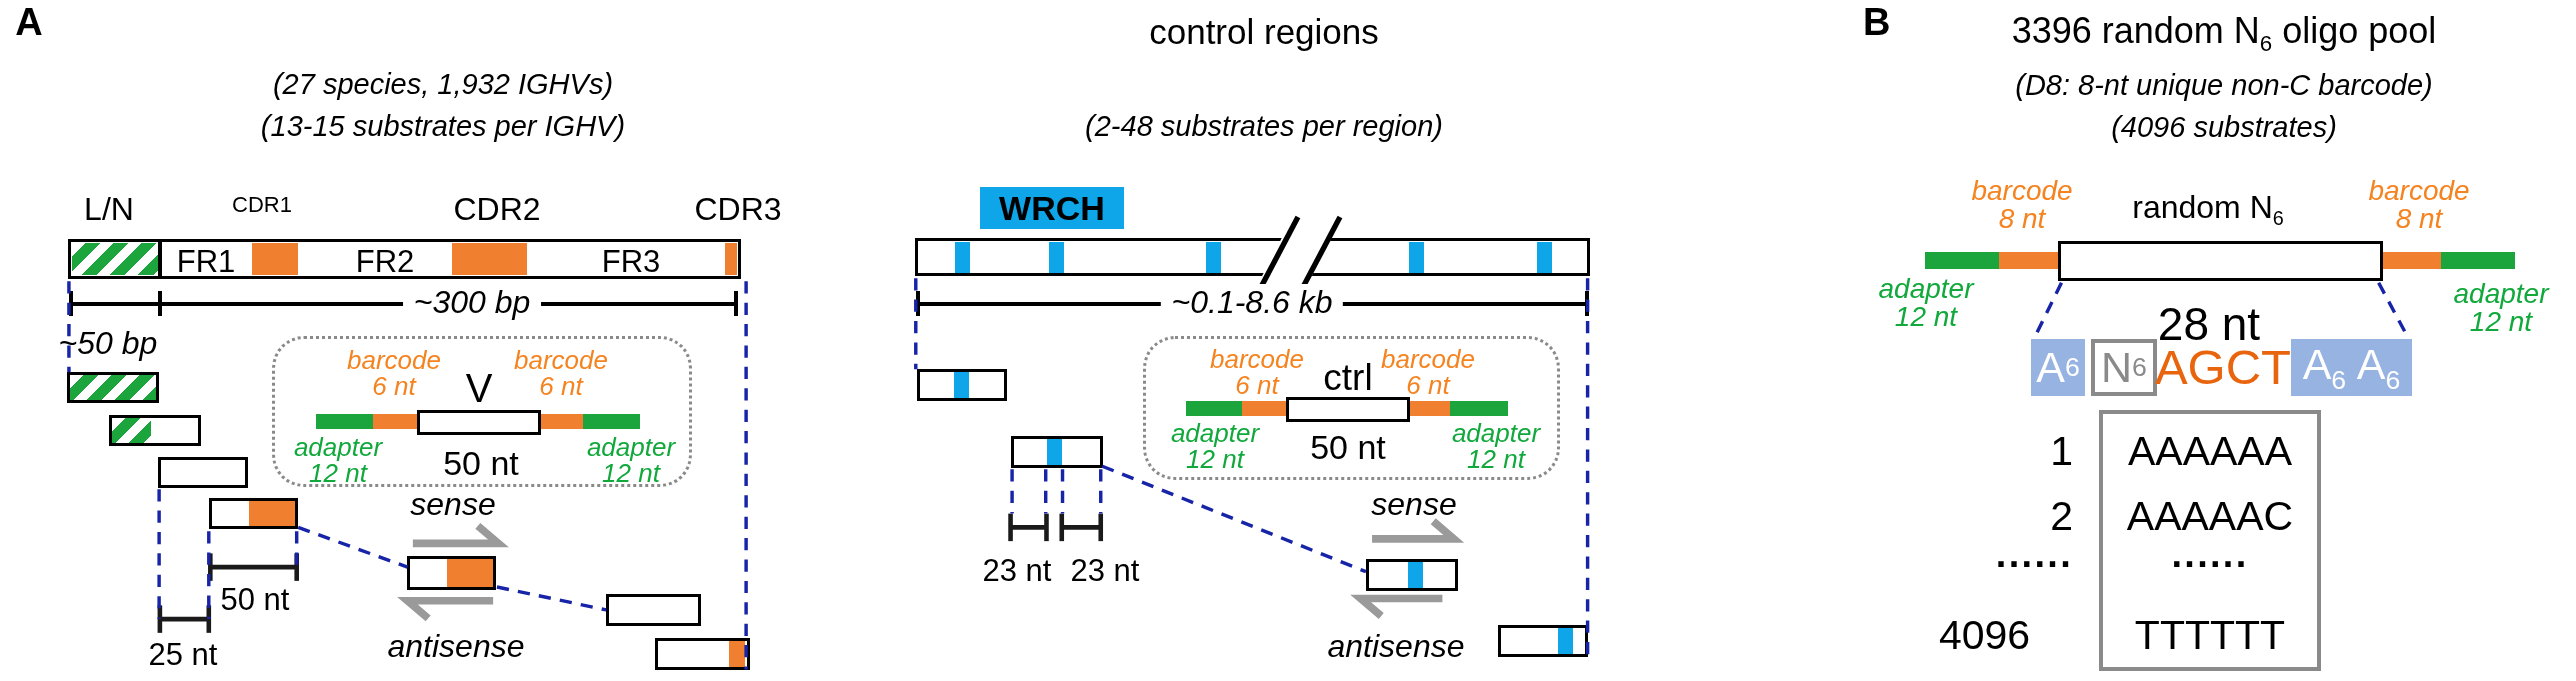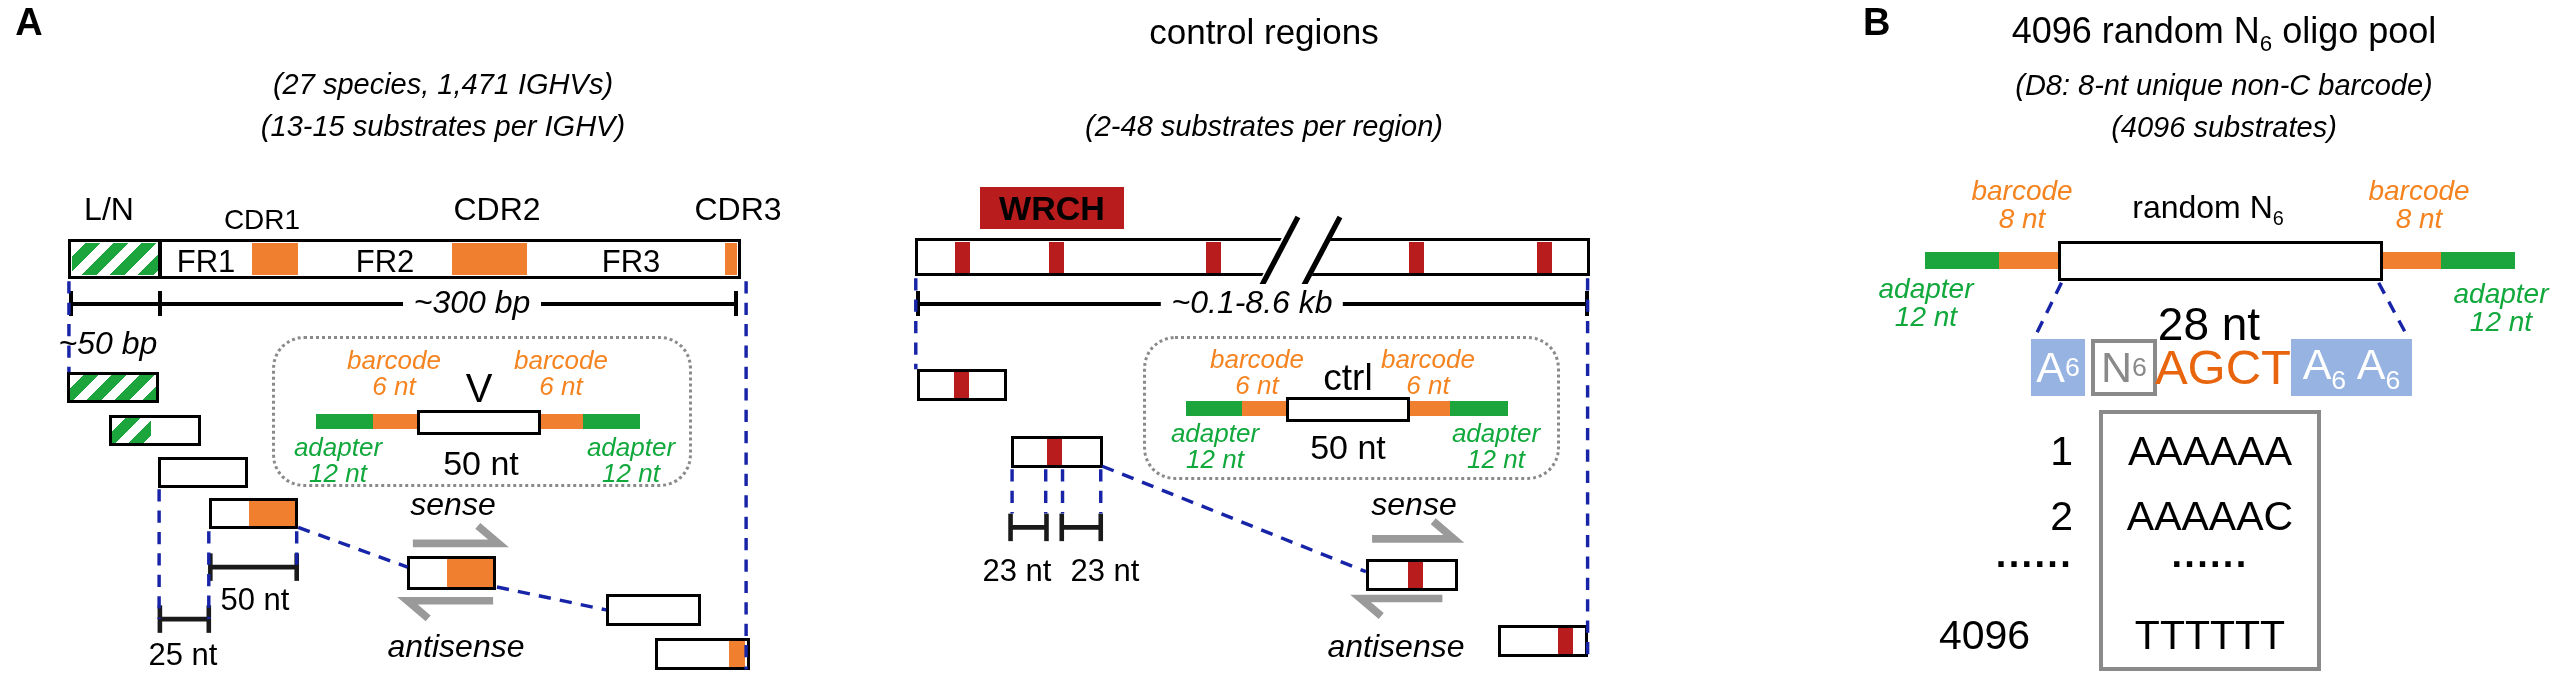--- a/index.html
+++ b/index.html
@@ -7,21 +7,21 @@
        font-family:"Liberation Sans",sans-serif;color:#000;}
   .t{position:absolute;white-space:nowrap;transform:translateX(-50%);font-size:31px;line-height:1.05;}
   .tl{position:absolute;white-space:nowrap;font-size:31px;line-height:1.05;}
   .it{font-style:italic;}
   .b{font-weight:bold;}
   .ctr{text-align:center;}
   .box{position:absolute;border:3.8px solid #000;background:#fff;box-sizing:border-box;}
   .fill{position:absolute;}
   .orange{background:#f08030;}
   .green{background:#1ca53c;}
-  .gold{background:#b91c1c;}
+  .gold{background:#0ea5e9;}
   .hatch{background:repeating-linear-gradient(135deg,#ffffff 0 9.2px,#1ca53c 9.2px 20px);}
   .mline{position:absolute;height:3.8px;background:#000;}
   .mtick{position:absolute;width:3.8px;background:#000;}
   .mlabel{position:absolute;transform:translateX(-50%);font-size:32px;font-style:italic;
           background:#fff;padding:0 10.7px;z-index:3;}
   .inset{position:absolute;border:3.8px dotted #8a8a8a;border-radius:32px;box-sizing:border-box;background:transparent;}
   .ins-lab{position:absolute;transform:translateX(-50%);font-size:26px;font-style:italic;line-height:1.0;text-align:center;}
   .oc{color:#f5831f;}
   .gc{color:#11a83c;}
   .seqbox{position:absolute;display:flex;align-items:center;justify-content:center;box-sizing:border-box;}
@@ -29,25 +29,25 @@
   sub{font-size:62%;}
   svg{display:block;}
 </style>
 </head>
 <body>
 
 <div id="fig">
 
   <div class="tl b" style="left:15.3px;top:3.1px;font-size:38px;">A</div>
 
-  <div class="t it" style="left:443px;top:69px;font-size:29px;">(27 species, 1,471 IGHVs)</div>
+  <div class="t it" style="left:443px;top:69px;font-size:29px;">(27 species, 1,932 IGHVs)</div>
   <div class="t it" style="left:443px;top:111px;font-size:29px;">(13-15 substrates per IGHV)</div>
 
   <div class="t" style="left:109px;top:193px;font-size:32px;">L/N</div>
-  <div class="t" style="left:262px;top:193px;font-size:28px;margin-top:12px;">CDR1</div>
+  <div class="t" style="left:262px;top:193px;font-size:22px;">CDR1</div>
   <div class="t" style="left:497px;top:193px;font-size:32px;">CDR2</div>
   <div class="t" style="left:738px;top:193px;font-size:32px;">CDR3</div>
 
   <div class="box" style="left:68px;top:239px;width:673px;height:40px;"></div>
   <div class="fill hatch" style="left:72px;top:243px;width:86px;height:32px;"></div>
   <div class="fill" style="left:158px;top:239px;width:3.8px;height:40px;background:#000;"></div>
   <div class="fill orange" style="left:252px;top:243px;width:46px;height:32px;"></div>
   <div class="fill orange" style="left:452px;top:243px;width:75px;height:32px;"></div>
   <div class="fill orange" style="left:725px;top:243px;width:12.2px;height:32px;"></div>
   <div class="t" style="left:206px;top:246px;">FR1</div>
@@ -138,21 +138,21 @@
   <div class="t it" style="left:1414px;top:488px;font-size:32px;">sense</div>
   <div class="box" style="left:1366px;top:559px;width:92px;height:32px;">
     <div class="fill gold" style="left:39px;top:0;width:15.3px;height:100%;"></div>
   </div>
   <div class="t it" style="left:1396px;top:630px;font-size:32px;">antisense</div>
   <div class="box" style="left:1498px;top:625px;width:90px;height:32px;">
     <div class="fill gold" style="left:57px;top:0;width:15.3px;height:100%;"></div>
   </div>
 
   <div class="tl b" style="left:1863px;top:3.1px;font-size:38px;">B</div>
-  <div class="t" style="left:2224px;top:12.2px;font-size:36px;"><span>4096 random N</span><sub>6</sub><span> oligo pool</span></div>
+  <div class="t" style="left:2224px;top:12.2px;font-size:36px;"><span>3396 random N</span><sub>6</sub><span> oligo pool</span></div>
   <div class="t it" style="left:2224px;top:70px;font-size:29px;">(D8: 8-nt unique non-C barcode)</div>
   <div class="t it" style="left:2224px;top:112px;font-size:29px;">(4096 substrates)</div>
 
   <div class="ins-lab oc" style="left:2022px;top:177px;font-size:28px;"><span>barcode</span><br><span>8 nt</span></div>
   <div class="ins-lab oc" style="left:2419px;top:177px;font-size:28px;"><span>barcode</span><br><span>8 nt</span></div>
   <div class="t" style="left:2208px;top:191px;font-size:32px;"><span>random N</span><sub>6</sub></div>
 
   <div class="fill green" style="left:1925px;top:252px;width:74px;height:17px;"></div>
   <div class="fill orange" style="left:1999px;top:252px;width:59px;height:17px;"></div>
   <div class="box" style="left:2058px;top:241px;width:325px;height:40px;"></div>

